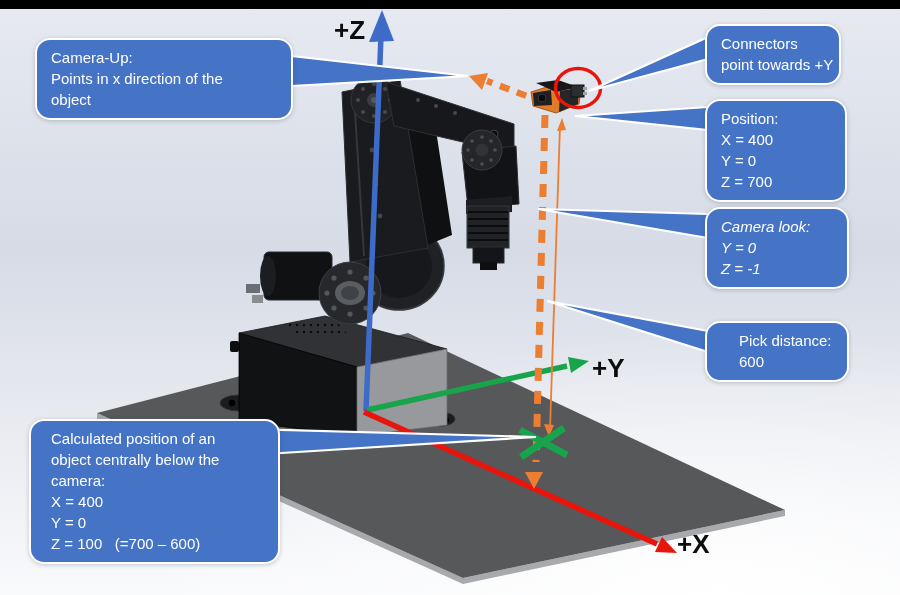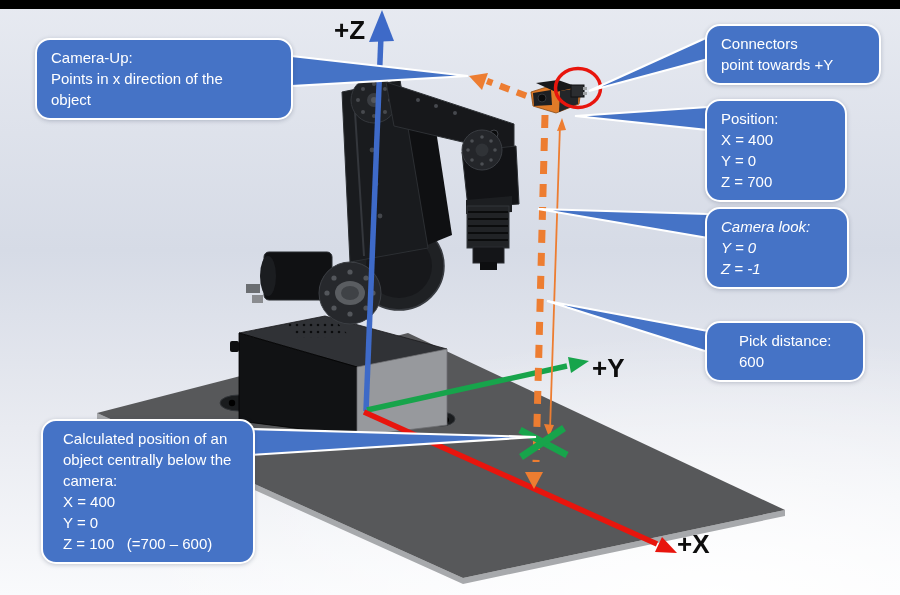--- a/index.html
+++ b/index.html
@@ -211,44 +211,44 @@
       <polygon class="tail" points="250,429 536,437 250,455"></polygon>
     </g>
   </svg>
 
   <div class="callout" style="left:35px;top:38px;width:258px;">
     <div class="line">Camera-Up:</div>
     <div class="line">Points in x direction of the</div>
     <div class="line">object</div>
   </div>
 
-  <div class="callout" style="left:705px;top:24px;width:176px;">
+  <div class="callout" style="left:705px;top:24px;width:136px;">
     <div class="line">Connectors</div>
     <div class="line">point towards +Y</div>
   </div>
 
   <div class="callout" style="left:705px;top:99px;width:142px;">
     <div class="line">Position:</div>
     <div class="line">X = 400</div>
     <div class="line">Y = 0</div>
     <div class="line">Z = 700</div>
   </div>
 
   <div class="callout" style="left:705px;top:207px;width:144px;font-style:italic;">
     <div class="line">Camera look:</div>
     <div class="line">Y = 0</div>
     <div class="line">Z = -1</div>
   </div>
 
-  <div class="callout" style="left:705px;top:321px;width:160px;padding-left:32px;">
+  <div class="callout" style="left:705px;top:321px;width:144px;padding-left:32px;">
     <div class="line">Pick distance:</div>
     <div class="line">600</div>
   </div>
 
-  <div class="callout" style="left:41px;top:419px;width:214px;padding-left:20px;">
+  <div class="callout" style="left:29px;top:419px;width:251px;padding-left:20px;">
     <div class="line">Calculated position of an</div>
     <div class="line">object centrally below the</div>
     <div class="line">camera:</div>
     <div class="line">X = 400</div>
     <div class="line">Y = 0</div>
     <div class="line">Z = 100   (=700 – 600)</div>
   </div>
 
   <span class="axis-label" style="left:334px;top:15px;">+Z</span>
   <span class="axis-label" style="left:592px;top:353px;">+Y</span>

